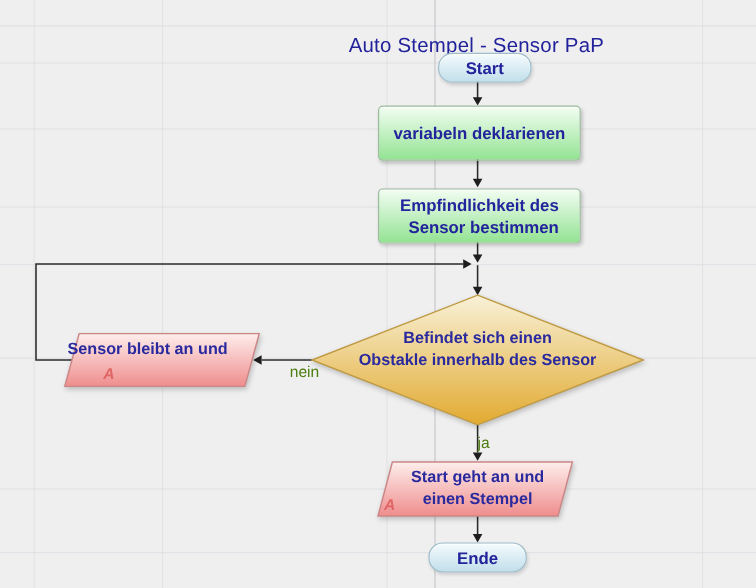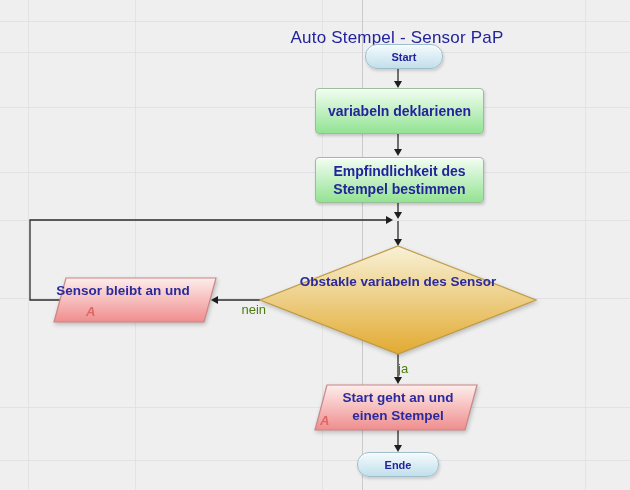--- a/index.html
+++ b/index.html
@@ -13,21 +13,21 @@
   .gv{background:#dededeb0;}
   .gv.dark{background:#c9c9ce;}
   svg.layer{position:absolute;left:0;top:0;}
   .page-title{
     position:absolute;left:247px;top:12px;width:300px;text-align:center;
     font-size:17px;color:#22229b;letter-spacing:.2px;margin-top:16px;
   }
   .node{position:absolute;display:flex;align-items:center;justify-content:center;
     color:#23239c;font-weight:bold;text-align:center;}
   .pill{
-    width:76px;height:23px;border-radius:12px;font-size:11px;
+    width:76px;height:23px;border-radius:12px;font-size:14px;
     background:linear-gradient(#f4fbfd,#c2dfeb);
     border:1px solid #9fbecb;
     box-shadow:1px 2px 3px rgba(0,0,0,.15), inset 0 1px 0 rgba(255,255,255,.9);
   }
   .process{
     left:315px;width:167px;height:44px;border-radius:4px;font-size:14px;line-height:18px;
     background:linear-gradient(#f2fdf2,#93e393);
     border:1px solid #9bbd9b;
     box-shadow:1px 2px 3px rgba(0,0,0,.18), inset 0 1px 0 rgba(255,255,255,.85);
     text-align:right;
@@ -107,26 +107,27 @@
     <span>Start</span>
   </div>
 
   <div class="node process" style="top:88px">
     <span>variabeln deklarienen</span>
   </div>
 
   <div class="node process" style="top:157px">
     <div>
       <div>Empfindlichkeit des</div>
-      <div>Stempel bestimmen</div>
+      <div>Sensor bestimmen</div>
     </div>
   </div>
 
   <div class="overlay-text" style="left:268px;top:273px;width:260px">
-    <div>Obstakle variabeln des Sensor</div>
+    <div>Befindet sich einen</div>
+    <div>Obstakle innerhalb des Sensor</div>
   </div>
 
   <div class="overlay-text" style="left:48px;top:282px;width:150px">
     <div>Sensor bleibt an und</div>
   </div>
   <div class="marker-a" style="left:86px;top:304px">A</div>
 
   <div class="overlay-text" style="left:323px;top:389px;width:150px">
     <div>Start geht an und</div>
     <div>einen Stempel</div>

